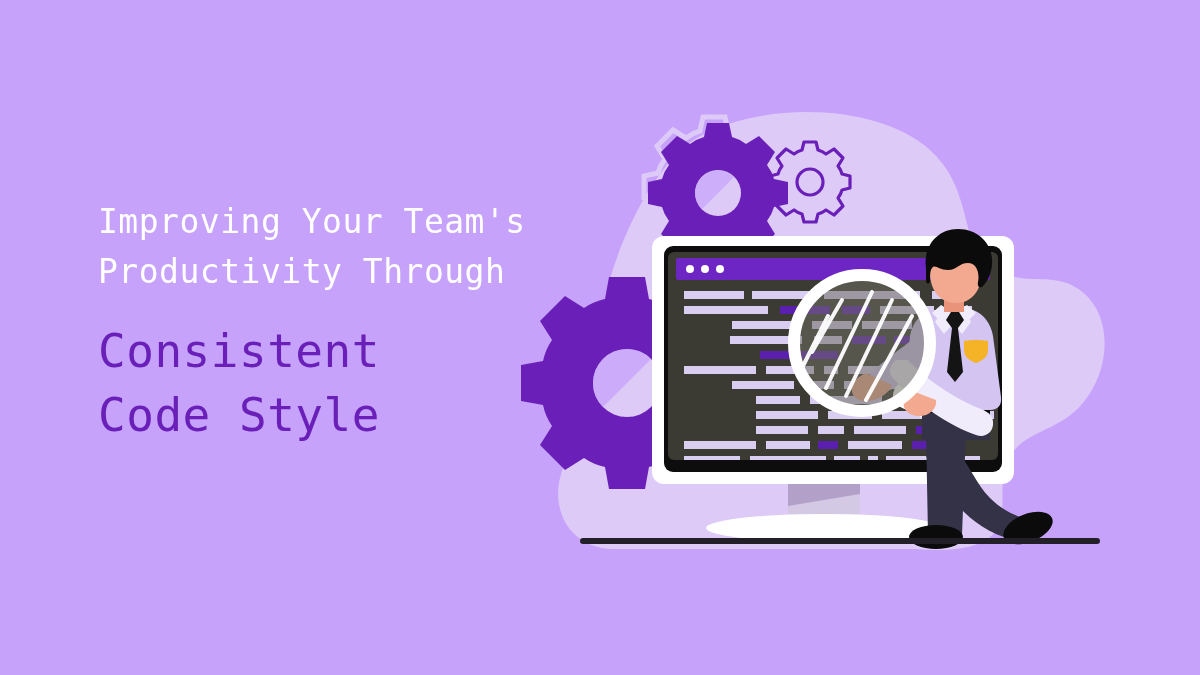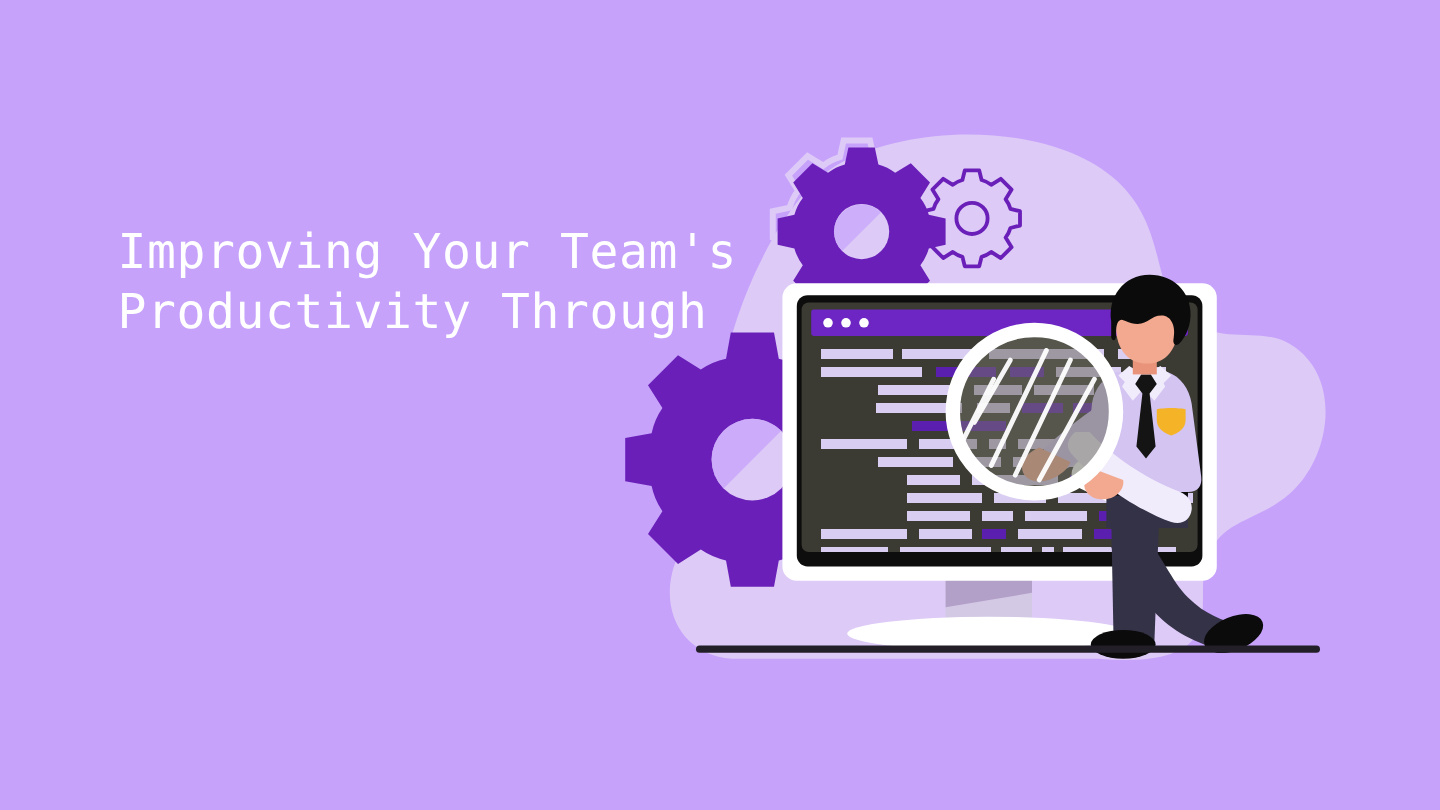--- a/index.html
+++ b/index.html
@@ -9,25 +9,26 @@
     background:#c6a2fb;
   }
   .banner{position:relative;width:1200px;height:675px;overflow:hidden;background:#c6a2fb;}
   .art{position:absolute;inset:0;}
   .art svg{display:block;width:1200px;height:675px;}
 
   .copy{position:absolute;left:98px;top:185px;width:520px;}
   .subtitle{
     color:#ffffff;
     font-family:"DejaVu Sans Mono",monospace;
-    font-size:40px;
+    font-size:33px;
     line-height:50px;
     letter-spacing:0.5px;
     white-space:pre-line;
     font-weight:400;
+    margin-top:12px;
   }
   .headline{
     margin-top:22px;
     color:#6a20b8;
     font-family:"DejaVu Sans Mono",monospace;
     font-size:46px;
     line-height:64px;
     letter-spacing:0.5px;
     white-space:pre-line;
     font-weight:400;
@@ -261,15 +262,17 @@
       </g>
 
       <rect x="580" y="538" width="520" height="6" rx="3" fill="#231f28"></rect>
     </g>
   </svg>
   </div>
 
   <div class="copy">
     <div class="subtitle">Improving Your Team's
 Productivity Through</div>
+    <div class="headline">Consistent
+Code Style</div>
   </div>
 
 </div>
 
 </body></html>

